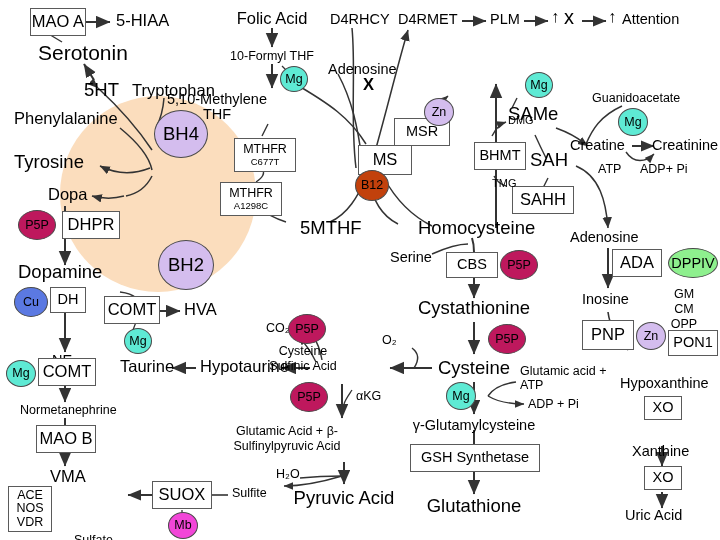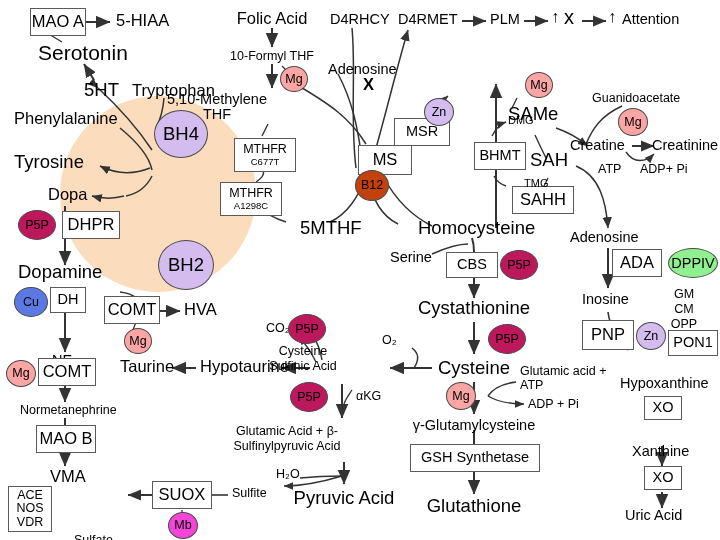--- a/index.html
+++ b/index.html
@@ -25,21 +25,21 @@
        align-items:center;justify-content:center;text-align:center;
        line-height:1.05;}
   .box .sub{font-size:9.5px;}
 
   
   .blob{position:absolute;border-radius:50%;border:1.4px solid #4a4a4a;
         display:flex;align-items:center;justify-content:center;
         box-sizing:border-box;text-align:center;line-height:1;}
   .blob.purple{background:#d4bdee;}
   .blob.teal{background:#be185d;}
-  .blob.peach{background:#fca5a5;}
+  .blob.peach{background:#5eead4;}
   .blob.pink{background:#c2410c;}
   .blob.blue{background:#5b79e2;color:#000;}
   .blob.magenta{background:#f246d8;}
   .blob.green{background:#8ef08e;}
 
   
   #bh-circle{position:absolute;left:60px;top:96px;width:196px;height:196px;
              border-radius:50%;background:#fbddbd;}
   .syn{font-size:20px;}
 </style>
@@ -290,21 +290,21 @@
   <div class="box f17" style="left:512px;top:186px;width:62px;height:28px;">
     <span>SAHH</span>
   </div>
 
   <div class="lbl f19" style="left:418px;top:218px;">Homocysteine</div>
 
   <div class="box f15" style="left:474px;top:142px;width:52px;height:28px;">
     <span>BHMT</span>
   </div>
   <div class="lbl f11" style="left:508px;top:115px;">DMG</div>
-  <div class="lbl f11" style="left:524px;top:178px;">TMG</div>
+  <div class="lbl f11" style="left:492px;top:178px;">TMG</div>
 
   <div class="lbl f13" style="left:592px;top:92px;">Guanidoacetate</div>
   <div class="lbl f15" style="left:570px;top:138px;">Creatine</div>
   <div class="lbl f15" style="left:652px;top:138px;">Creatinine</div>
   <div class="blob peach f13" style="left:618px;top:108px;width:30px;height:28px;">Mg</div>
   <div class="lbl f13" style="left:598px;top:163px;">ATP</div>
   <div class="lbl f13" style="left:640px;top:163px;">ADP+ Pi</div>
 
   <div class="lbl f15" style="left:570px;top:230px;">Adenosine</div>
   <div class="box f17" style="left:612px;top:249px;width:50px;height:28px;">

